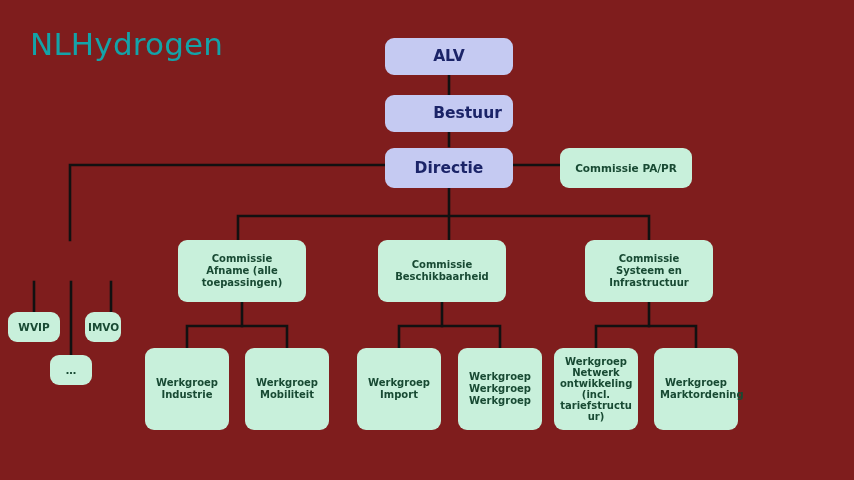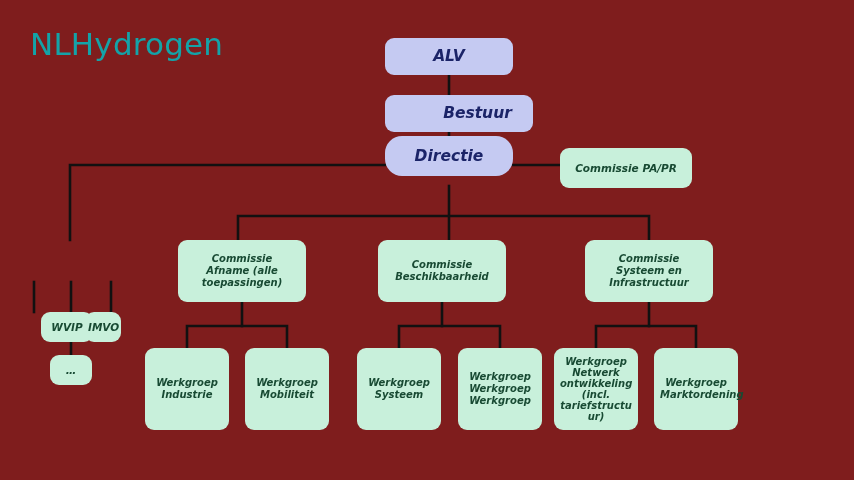--- a/index.html
+++ b/index.html
@@ -36,21 +36,20 @@
     border-radius: 9px;
     font-weight: bold;
     line-height: 1.18;
     z-index: 3;
   }
   .node span {
     display: block;
     width: 100%;
     padding: 0 3px;
     box-sizing: border-box;
-    font-style: italic;
   }
   .lilac {
     background: #c5caf2;
     color: #1b2468;
   }
   .mint {
     background: #c8f0db;
     color: #184a33;
   }
   .title {
@@ -58,25 +57,25 @@
     left: 30px;
     top: 26px;
     font-size: 31px;
     font-weight: normal;
     color: #14a3a8;
     letter-spacing: 0.2px;
     z-index: 4;
     font-family: "DejaVu Sans", sans-serif;
   }
   .n-alv      { left: 385px; top: 38px;  width: 128px; height: 37px; font-size: 15.5px; }
-  .n-bestuur  { left: 385px; top: 95px;  width: 148px; height: 37px; font-size: 15.5px; padding-left: 37px; }
-  .n-directie { left: 385px; top: 136px; width: 128px; height: 40px; font-size: 15.5px; border-radius: 17px; }
+  .n-bestuur  { left: 385px; top: 95px;  width: 128px; height: 37px; font-size: 15.5px; padding-left: 37px; }
+  .n-directie { left: 385px; top: 148px; width: 128px; height: 40px; font-size: 15.5px; }
   .n-papr     { left: 560px; top: 148px; width: 132px; height: 40px; font-size: 10.5px; }
   .n-project  { left: 8px;   top: 240px; width: 132px; height: 42px; font-size: 10px; }
-  .n-wvip     { left: 8px;   top: 312px; width: 52px;  height: 30px; font-size: 10.5px; margin-left: 33px; }
+  .n-wvip     { left: 8px;   top: 312px; width: 52px;  height: 30px; font-size: 10.5px; }
   .n-imvo     { left: 85px;  top: 312px; width: 36px;  height: 30px; font-size: 10.5px; }
   .n-dots     { left: 50px;  top: 355px; width: 42px;  height: 30px; font-size: 10.5px; }
   .n-afname   { left: 178px; top: 240px; width: 128px; height: 62px; font-size: 10px; }
   .n-beschik  { left: 378px; top: 240px; width: 128px; height: 62px; font-size: 10px; }
   .n-systeem  { left: 585px; top: 240px; width: 128px; height: 62px; font-size: 10px; }
   .n-industrie{ left: 145px; top: 348px; width: 84px;  height: 82px; font-size: 10px; }
   .n-mobil    { left: 245px; top: 348px; width: 84px;  height: 82px; font-size: 10px; }
   .n-import   { left: 357px; top: 348px; width: 84px;  height: 82px; font-size: 10px; }
   .n-prodnl   { left: 458px; top: 348px; width: 84px;  height: 82px; font-size: 10px; }
   .n-netwerk  { left: 554px; top: 348px; width: 84px;  height: 82px; font-size: 10px; }
@@ -183,21 +182,21 @@
   <div class="node mint n-mobil">
     <span>
       <span>Werkgroep</span>
       <span>Mobiliteit</span>
     </span>
   </div>
 
   <div class="node mint n-import">
     <span>
       <span>Werkgroep</span>
-      <span>Systeem</span>
+      <span>Import</span>
     </span>
   </div>
 
   <div class="node mint n-prodnl">
     <span>
       <span>Werkgroep</span>
       <span>Werkgroep</span>
       <span>Werkgroep</span>
     </span>
   </div>

